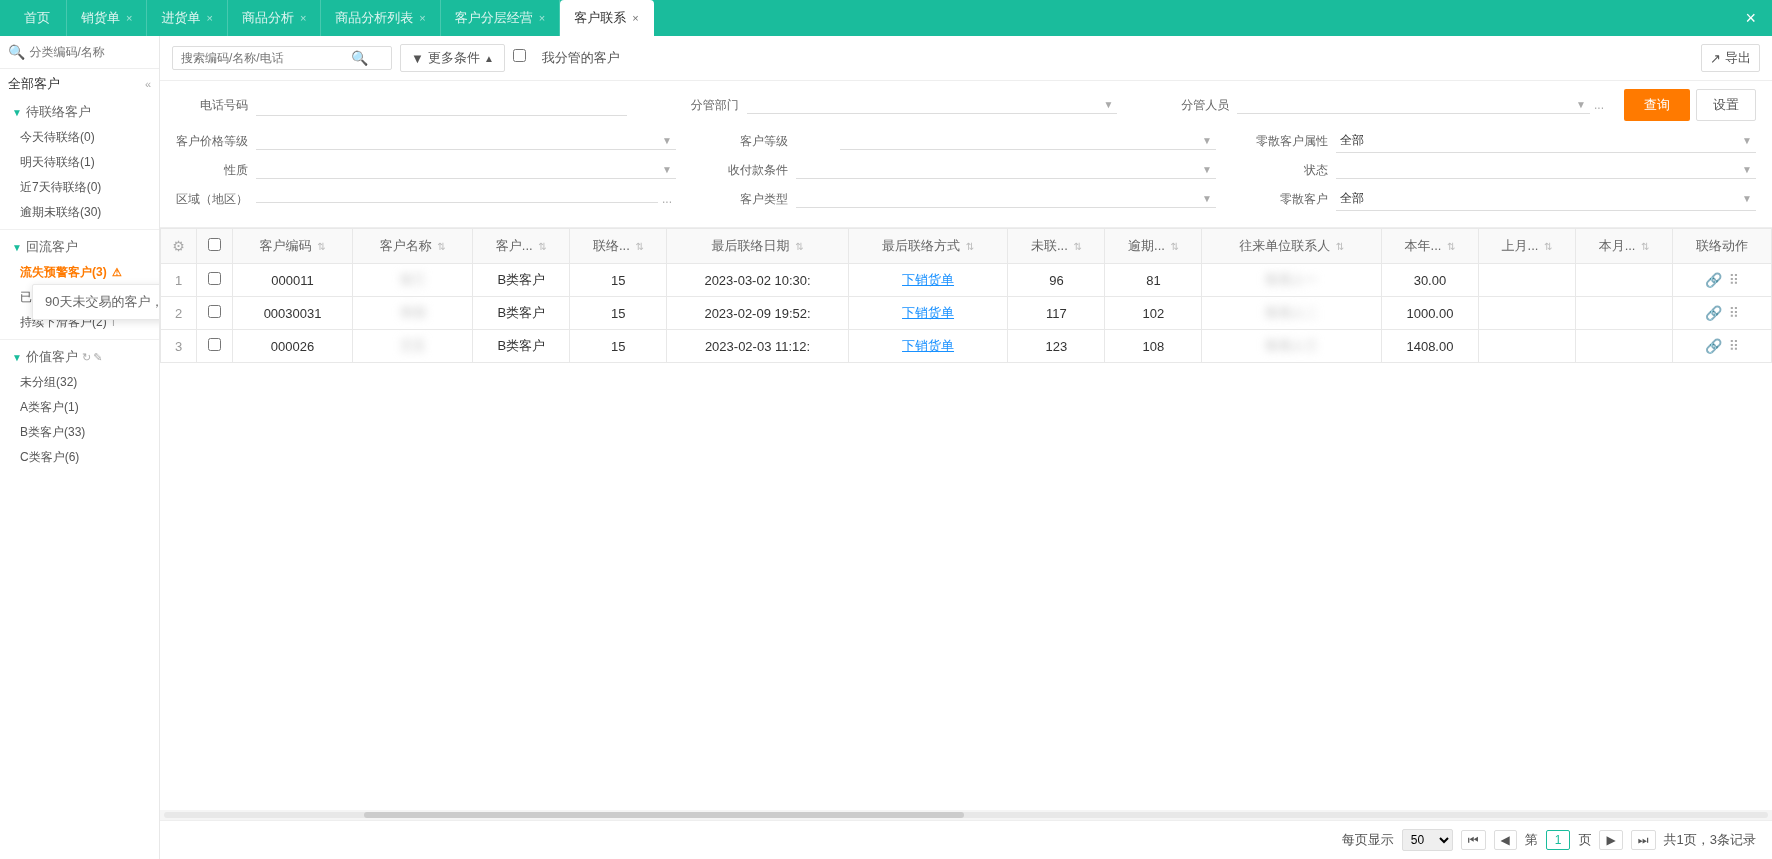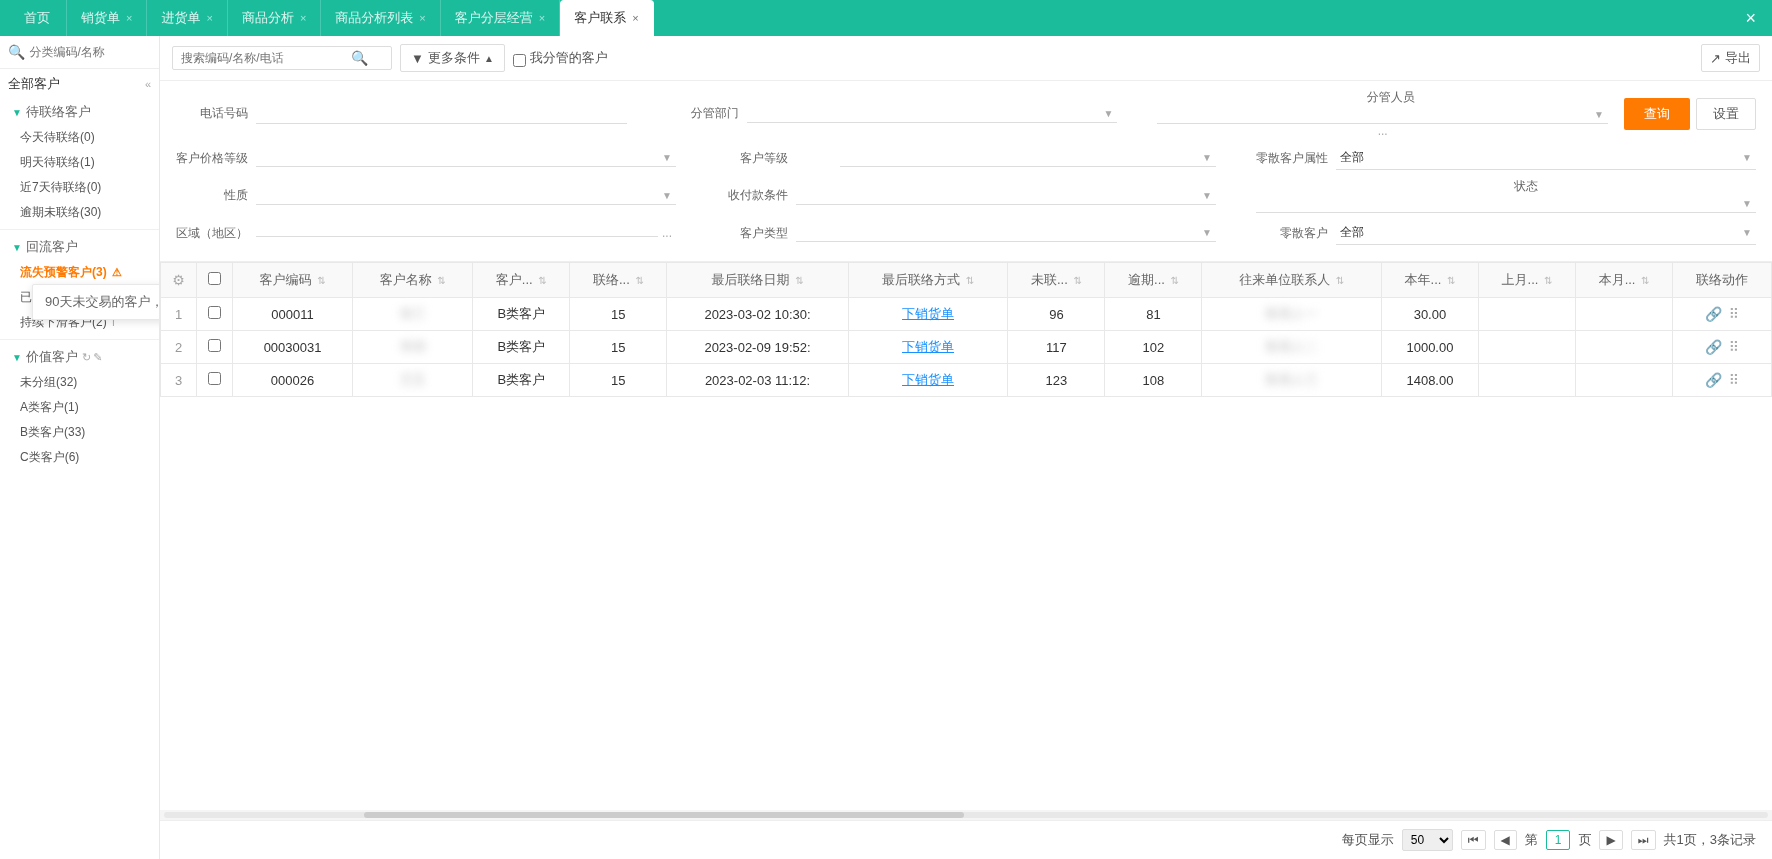--- a/index.html
+++ b/index.html
@@ -75,21 +75,21 @@
     }
     .search-input-wrap input { border: none; outline: none; font-size: 12px; color: #333; width: 180px; }
     .search-icon-btn { color: #1abc9c; font-size: 14px; cursor: pointer; }
     .filter-btn {
       display: flex; align-items: center; gap: 4px; padding: 4px 10px;
       border: 1px solid #ddd; border-radius: 2px; cursor: pointer; font-size: 12px; color: #555;
       background: white;
     }
     .filter-btn .filter-arrow { font-size: 10px; }
     .checkbox-label {
-      display: flex; align-items: flex-end; gap: 4px; font-size: 12px; color: #555; cursor: pointer;
+      display: flex; align-items: flex-start; gap: 16px; font-size: 12px; color: #555; cursor: pointer;
     }
     .export-btn {
       margin-left: auto; display: flex; align-items: center; gap: 4px;
       font-size: 12px; color: #555; cursor: pointer; padding: 4px 8px;
       border: 1px solid #ddd; border-radius: 2px; background: white;
     }
 
     
     .filter-panel {
       background: white; border-bottom: 1px solid #eee; padding: 8px 16px;
@@ -301,21 +301,21 @@
           <span class="filter-label">电话号码</span>
           <input class="filter-input" type="text" style="">
         </div>
         <div class="filter-field" style="margin-left:40px;">
           <span class="filter-label">分管部门</span>
           <div class="filter-select filter-select-full">
             <span class="select-text"></span>
             <span class="select-arrow">▼</span>
           </div>
         </div>
-        <div class="filter-field" style="margin-left:40px;flex-direction:column;">
+        <div class="filter-field" style="margin-left:40px;">
           <span class="filter-label">分管人员</span>
           <div class="filter-select filter-select-full">
             <span class="select-text"></span>
             <span class="select-arrow">▼</span>
           </div>
           <span class="filter-more-btn">...</span>
         </div>
         <div style="display:flex;gap:6px;margin-left:16px;">
           <button class="btn-query">查询</button>
           <button class="btn-setting">设置</button>
@@ -354,21 +354,21 @@
             <span class="select-arrow">▼</span>
           </div>
         </div>
         <div class="filter-field" style="margin-left:40px;">
           <span class="filter-label">收付款条件</span>
           <div class="filter-select filter-select-full">
             <span class="select-text"></span>
             <span class="select-arrow">▼</span>
           </div>
         </div>
-        <div class="filter-field" style="margin-left:40px;flex-direction:column;">
+        <div class="filter-field" style="margin-left:40px;">
           <span class="filter-label">状态</span>
           <div class="filter-select filter-select-full">
             <span class="select-text"></span>
             <span class="select-arrow">▼</span>
           </div>
         </div>
       </div>
 
       <div class="filter-row">
         <div class="filter-field">

